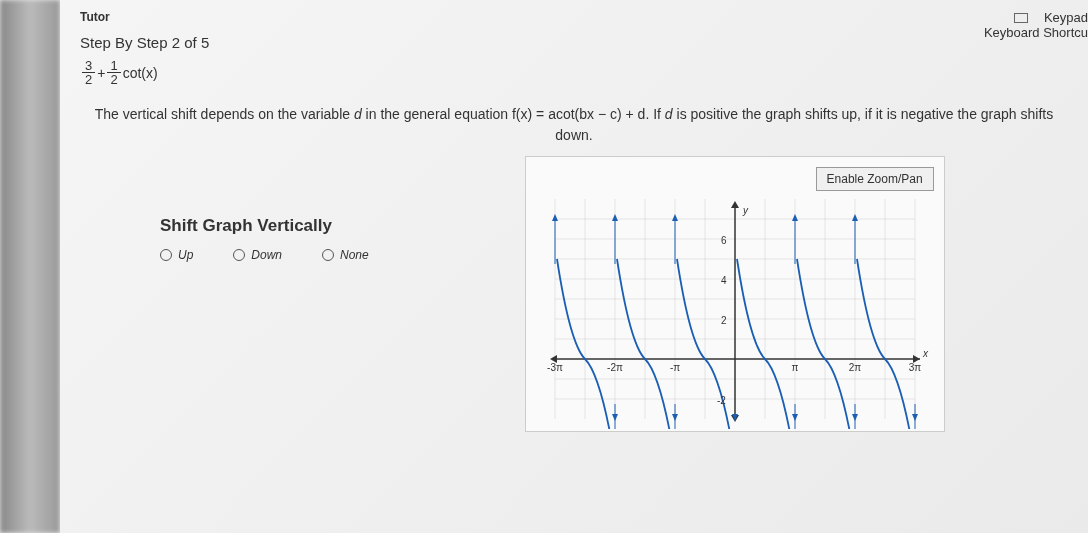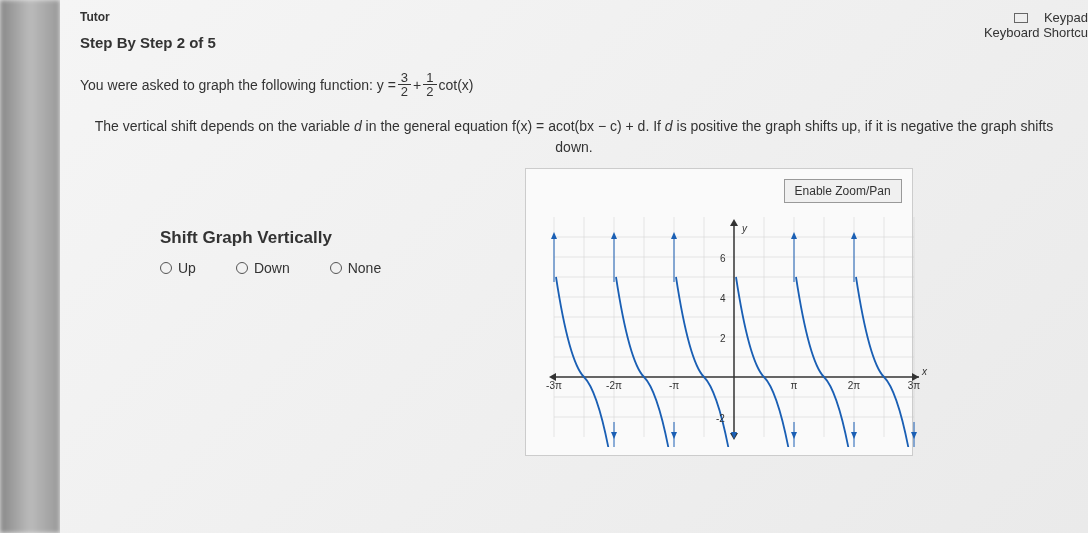--- a/index.html
+++ b/index.html
@@ -52,24 +52,24 @@
       justify-content: flex-end;
       gap: 16px;
     }
     .keypad-icon {
       width: 14px;
       height: 10px;
       border: 1px solid #666;
       display: inline-block;
     }
     .step-header {
-      font-weight: bold;
+      font-weight: normal;
       font-size: 15px;
       margin-top: 10px;
-      margin-bottom: 20px;
+      margin-bottom: 8px;
     }
     .question-line {
       font-size: 14px;
       margin-bottom: 18px;
       display: flex;
       align-items: center;
     }
     .fraction {
       display: inline-flex;
       flex-direction: column;
@@ -105,43 +105,44 @@
       padding-left: 80px;
     }
     .shift-title {
       font-weight: bold;
       font-size: 17px;
       margin-bottom: 12px;
     }
     .radio-group {
       display: flex;
       gap: 40px;
-      font-size: 14px;
+      font-size: 12px;
+      font-style: italic;
     }
     .radio-item {
       display: flex;
       align-items: center;
       gap: 6px;
     }
     .radio-circle {
       width: 12px;
       height: 12px;
       border: 1.5px solid #555;
       border-radius: 50%;
     }
     .right-col {
       flex: 1;
       position: relative;
     }
     .graph-container {
       border: 1px solid #ccc;
       background: #fafafa;
-      padding: 8px;
+      padding: 2px;
       position: relative;
-      width: 388px;
+      width: 420px;
     }
     .enable-zoom {
       position: absolute;
       top: 10px;
       right: 10px;
       border: 1px solid #999;
       background: #f0f0f0;
       padding: 4px 10px;
       font-size: 12px;
       z-index: 10;
@@ -185,21 +186,20 @@
     <div class="keypad-line">
       <span class="keypad-icon"></span>
       <span>Keypad</span>
     </div>
     <div>Keyboard Shortcu</div>
   </div>
 
   <div class="step-header">Step By Step 2 of 5</div>
 
   <div class="question-line">
-    <span>You were asked to graph the following function: y =</span>
     <span class="fraction">
       <span class="num">3</span>
       <span class="den">2</span>
     </span>
     <span>+</span>
     <span class="fraction">
       <span class="num">1</span>
       <span class="den">2</span>
     </span>
     <span>cot(x)</span>

